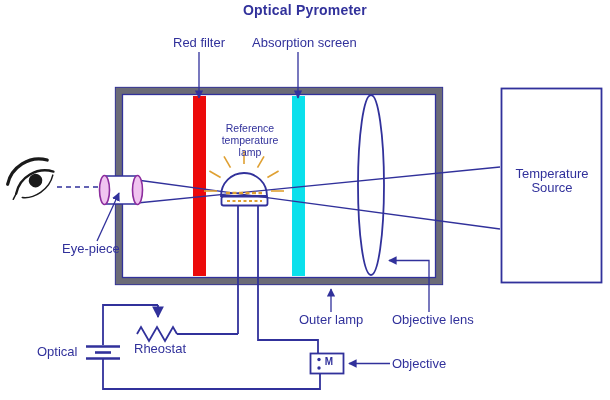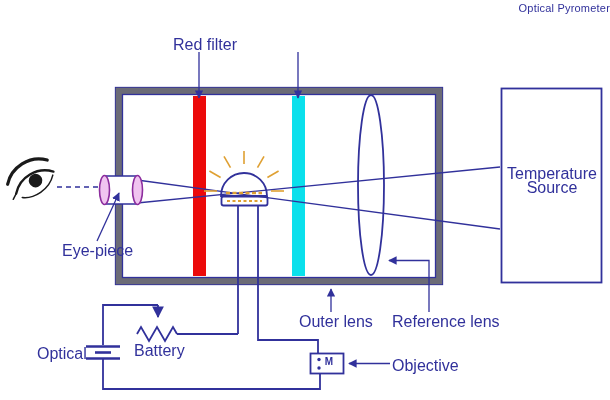--- a/index.html
+++ b/index.html
@@ -7,27 +7,27 @@
     --lamp:#f7edd8; --ray:#dfa032; --lenspink:#f0c4f0; --lenspurple:#8d2d9e;
     --ink:#1a1a1a; --bg:#ffffff;
   }
   html,body{margin:0;padding:0;background:var(--bg);}
   #canvas{
     position:relative;width:610px;height:400px;background:var(--bg);
     font-family:"Liberation Sans","DejaVu Sans",sans-serif;overflow:hidden;
   }
   #diagram-svg{position:absolute;left:0;top:0;}
   .lbl{
-    position:absolute;color:var(--navy);font-size:16px;line-height:1.15;
+    position:absolute;color:var(--navy);font-size:13px;line-height:1.15;
     white-space:nowrap;
   }
   .lbl.center{text-align:center;white-space:pre-line;}
   #title{
-    position:absolute;left:0;right:0;top:2px;text-align:right;
-    color:var(--navy);font-size:11px;font-weight:normal;letter-spacing:.2px;
+    position:absolute;left:0;right:0;top:2px;text-align:center;
+    color:var(--navy);font-size:14px;font-weight:bold;letter-spacing:.2px;
   }
   #m-label{font-size:10px;font-weight:bold;text-align:center;}
   
   .w{stroke:var(--navy);stroke-width:1.8;fill:none;}
   .thin{stroke:var(--navy);stroke-width:1.3;fill:none;}
   .outline{stroke:var(--navy);stroke-width:1.3;fill:none;}
   .graywall{stroke:var(--gray);stroke-width:6.5;fill:none;}
   .ahead{fill:var(--navy);}
 </style>
 </head>
@@ -123,31 +123,35 @@
       <path d="M 429 312 L 429 260.5 L 389 260.5" class="thin" marker-end="url(#arr)"></path>
       <line x1="390" y1="363.5" x2="349" y2="363.5" class="thin" marker-end="url(#arr)"></line>
       <line x1="97" y1="241" x2="119" y2="193" class="thin" marker-end="url(#arr)"></line>
     </g>
   </svg>
 
   <div id="title">Optical Pyrometer</div>
 
   <div class="lbl" style="left:173px;top:36px">Red filter</div>
 
+  <div class="lbl" style="left:252px;top:36px">Absorption screen</div>
 
+  <div class="lbl center" style="left:198px;top:122px;width:104px;font-size:10.5px">Reference
+temperature
+lamp</div>
 
   <div class="lbl center" style="left:502px;top:167px;width:100px;line-height:14px">Temperature
 Source</div>
 
   <div class="lbl" style="left:62px;top:242px">Eye-piece</div>
 
-  <div class="lbl" style="left:299px;top:313px">Outer lens</div>
+  <div class="lbl" style="left:299px;top:313px">Outer lamp</div>
 
-  <div class="lbl" style="left:392px;top:313px">Reference lens</div>
+  <div class="lbl" style="left:392px;top:313px">Objective lens</div>
 
   <div class="lbl" style="left:37px;top:345px">Optical</div>
 
-  <div class="lbl" style="left:134px;top:342px">Battery</div>
+  <div class="lbl" style="left:134px;top:342px">Rheostat</div>
 
   <div class="lbl" style="left:392px;top:357px">Objective</div>
 
   <div class="lbl" id="m-label" style="left:312px;top:356px;width:34px">M</div>
 </div>
 
 </body></html>

